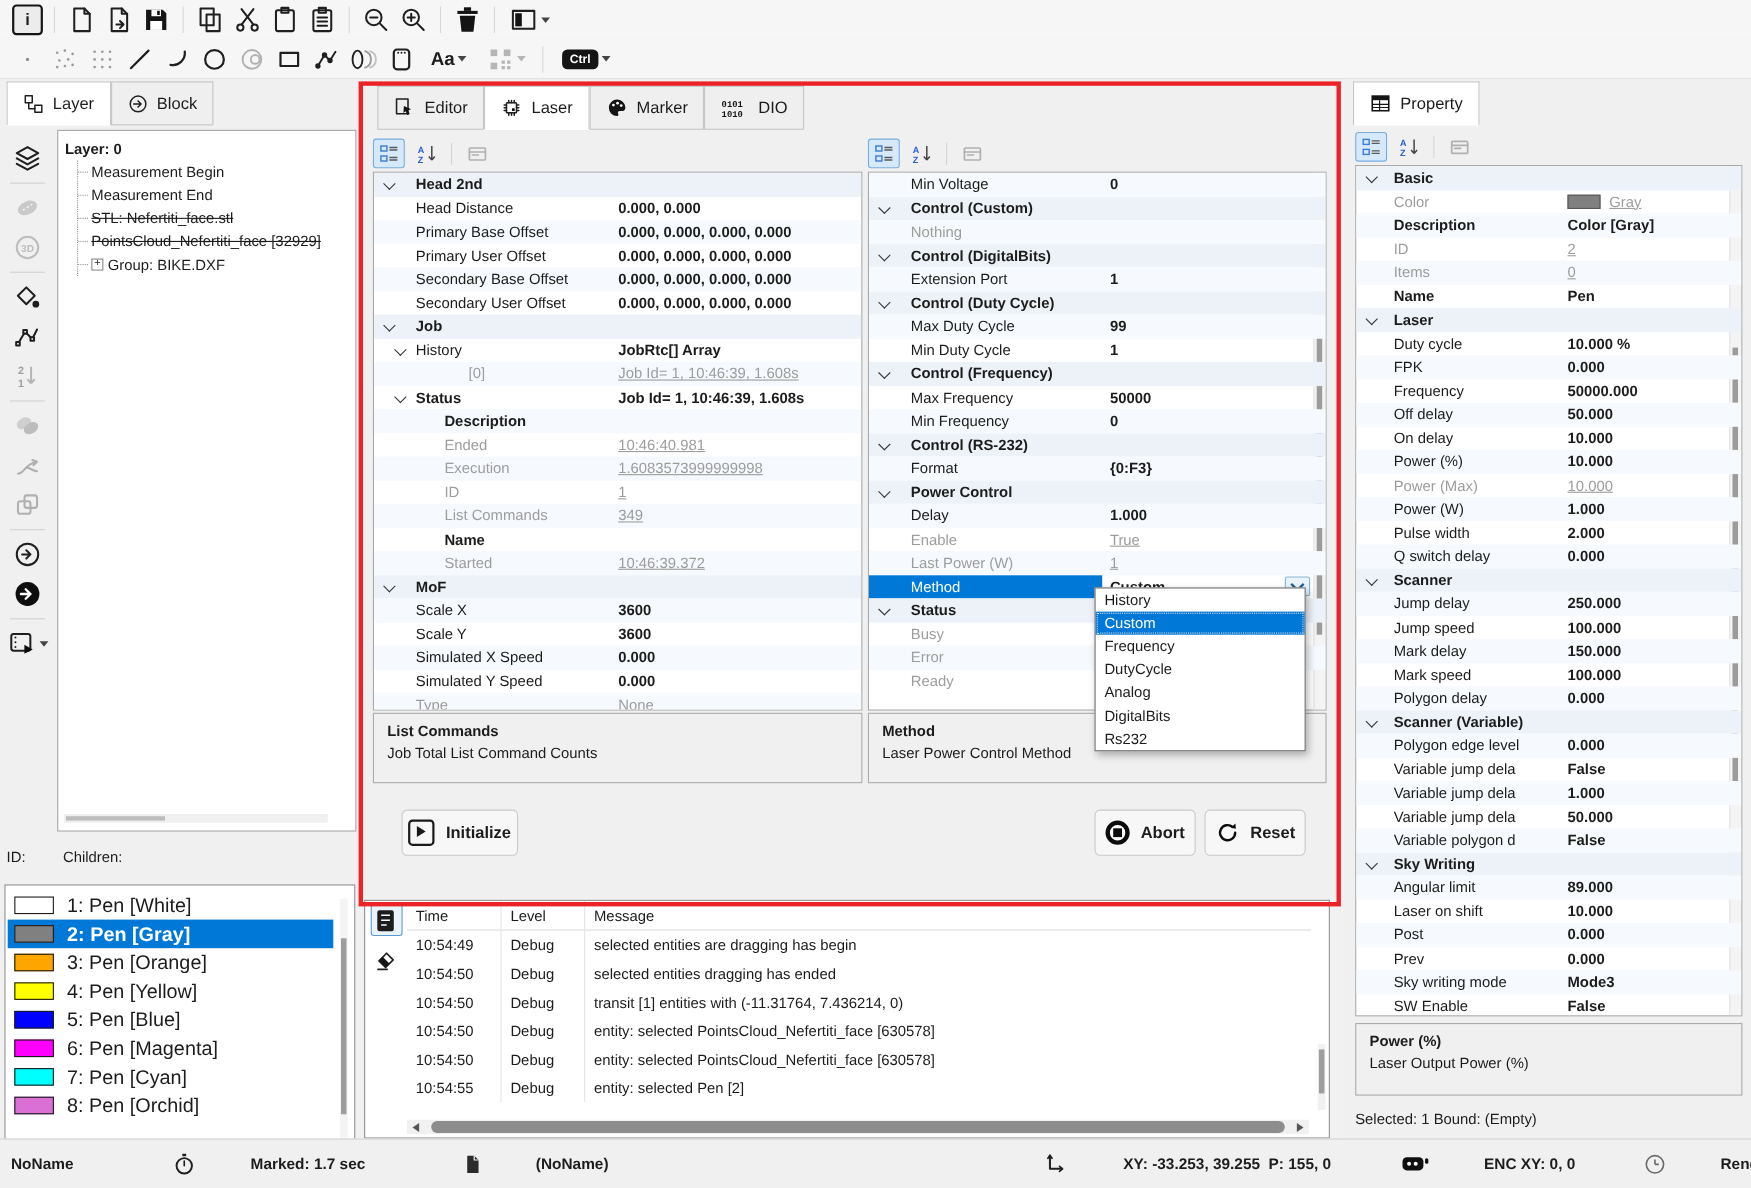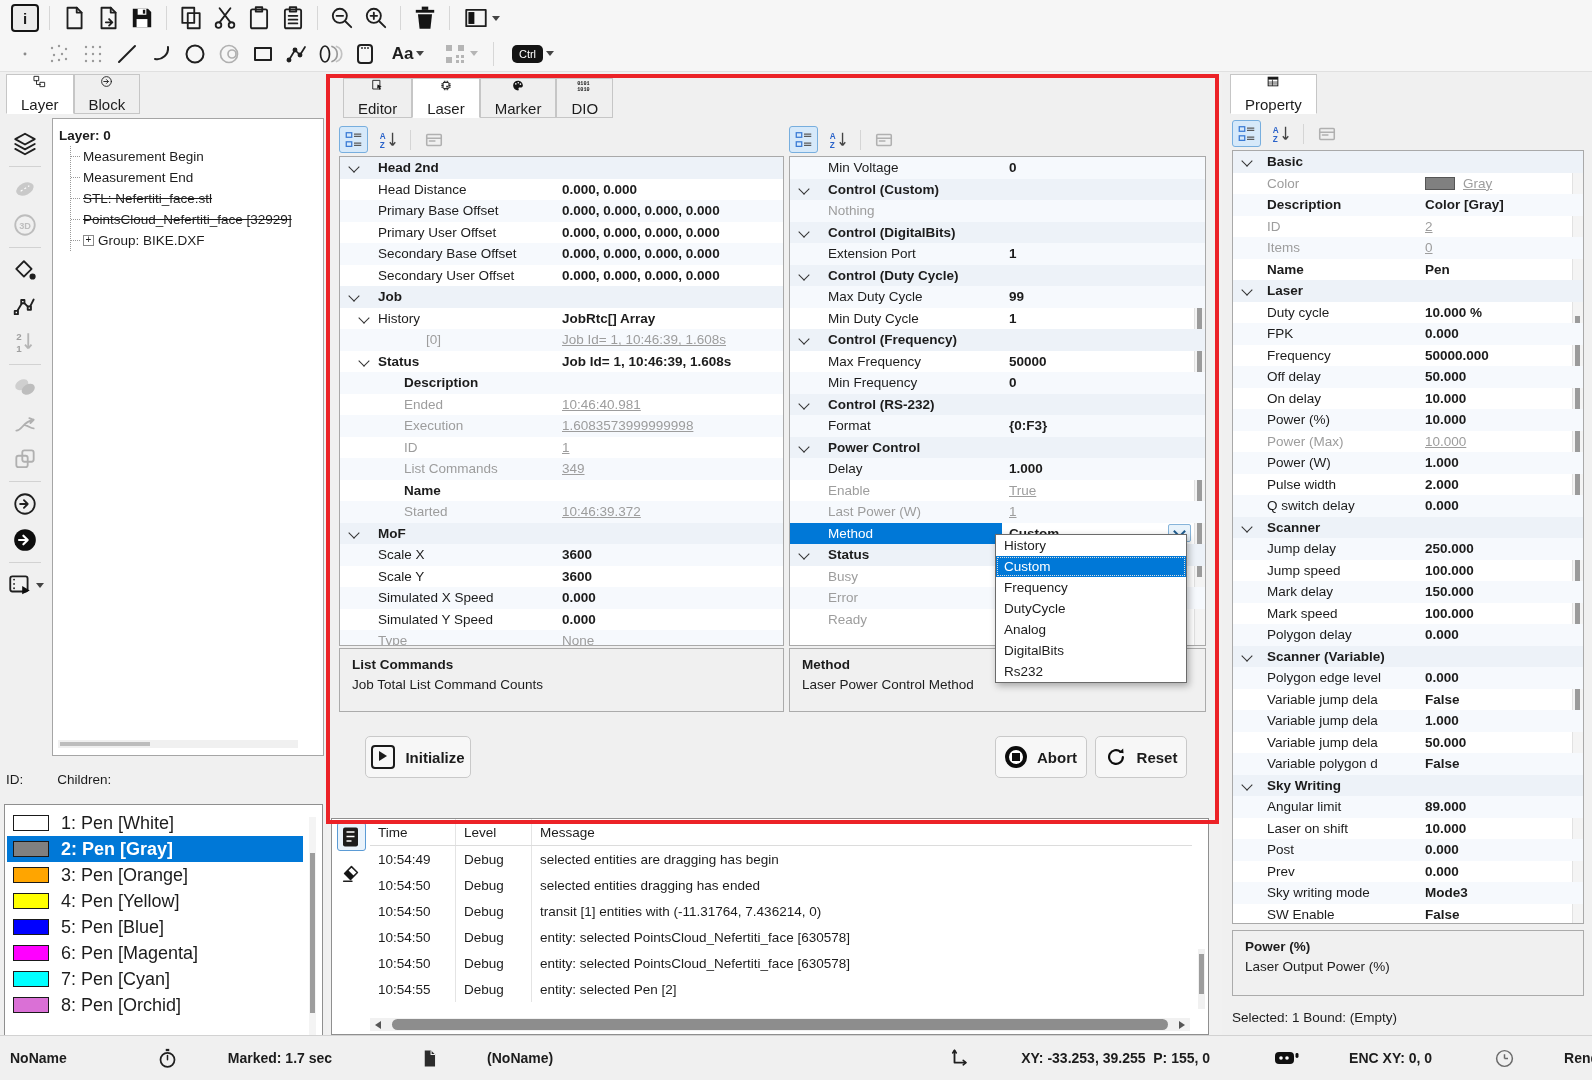--- a/index.html
+++ b/index.html
@@ -14,25 +14,25 @@
   .toolbar1{top:0;}
   .toolbar2{top:36px;border-bottom:1px solid #e0e0e0;}
   .tbtn{width:34px;height:30px;display:flex;align-items:center;justify-content:center;flex:none;}
   .tsep{width:1px;height:24px;background:#d7d7d7;margin:0 7px;flex:none;}
   .caret{width:0;height:0;border-left:4px solid transparent;border-right:4px solid transparent;border-top:5px solid #444;margin-left:3px;}
   .caret.g{border-top-color:#b5b5b5;}
   .info-ico{width:24px;height:24px;border:2.4px solid #151515;border-radius:4px;background:#ececec;display:flex;align-items:center;justify-content:center;font-weight:bold;font-size:15px;}
   .info-ico::before{content:"i";}
   .aa-ico{font-weight:bold;font-size:17px;}
   .aa-ico::before{content:"Aa";}
-  .ctrl-pill{background:#141414;color:#fff;font-weight:normal;font-size:11px;border-radius:5px;padding:3px 7px;}
+  .ctrl-pill{background:#141414;color:#fff;font-weight:bold;font-size:11px;border-radius:5px;padding:3px 7px;}
 
   
   .left-panel{left:0;top:72px;width:327px;height:963px;background:#f0f0f0;}
-  .tab{display:inline-flex;align-items:center;gap:8px;height:40px;padding:0 14px;border:1px solid #c6c6c6;background:#efefef;font-size:15px;box-sizing:border-box;flex-direction:column;}
+  .tab{display:inline-flex;align-items:center;gap:8px;height:40px;padding:0 14px;border:1px solid #c6c6c6;background:#efefef;font-size:15px;box-sizing:border-box;}
   .tab.active{background:#fff;border-bottom-color:#fff;}
   .side-strip{left:0;top:46px;width:50px;height:630px;display:flex;flex-direction:column;align-items:center;padding-top:8px;}
   .sbtn{width:36px;height:36px;display:flex;align-items:center;justify-content:center;flex:none;}
   .shr{width:32px;height:1px;background:#d2d2d2;margin:4px 0;flex:none;}
   .tree-box{left:52px;top:46px;width:272px;height:638px;background:#fff;border:1px solid #a5a5a5;box-sizing:border-box;padding:6px 4px 4px 6px;overflow:hidden;font-size:13.5px;}
   .tree-root{font-weight:bold;height:21px;line-height:21px;white-space:nowrap;}
   .tree-kids{margin-left:11px;border-left:1px dotted #9a9a9a;}
   .tree-item{height:21px;line-height:21px;white-space:nowrap;display:flex;align-items:center;}
   .tree-item::before{content:"";width:9px;border-top:1px dotted #9a9a9a;margin-right:3px;flex:none;}
   .tree-item.strike .tlabel{text-decoration:line-through;}

